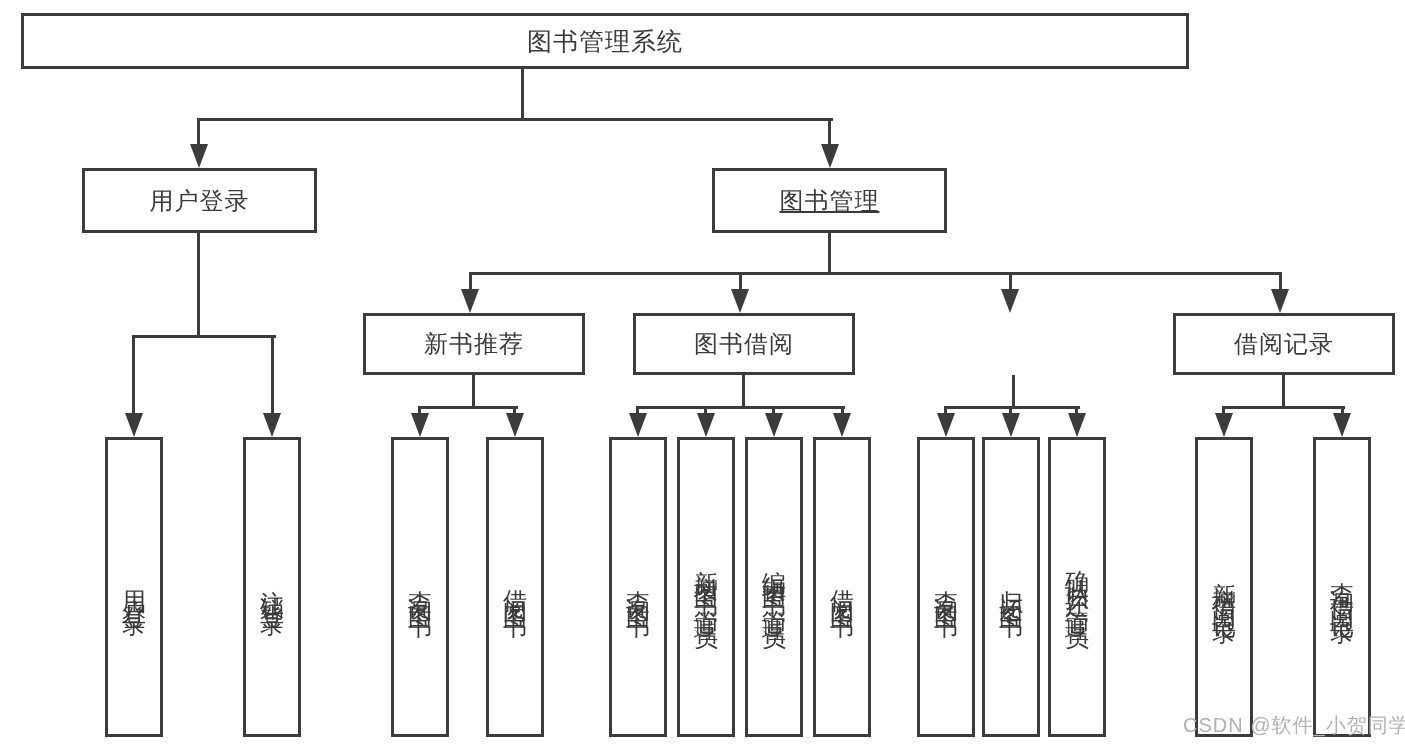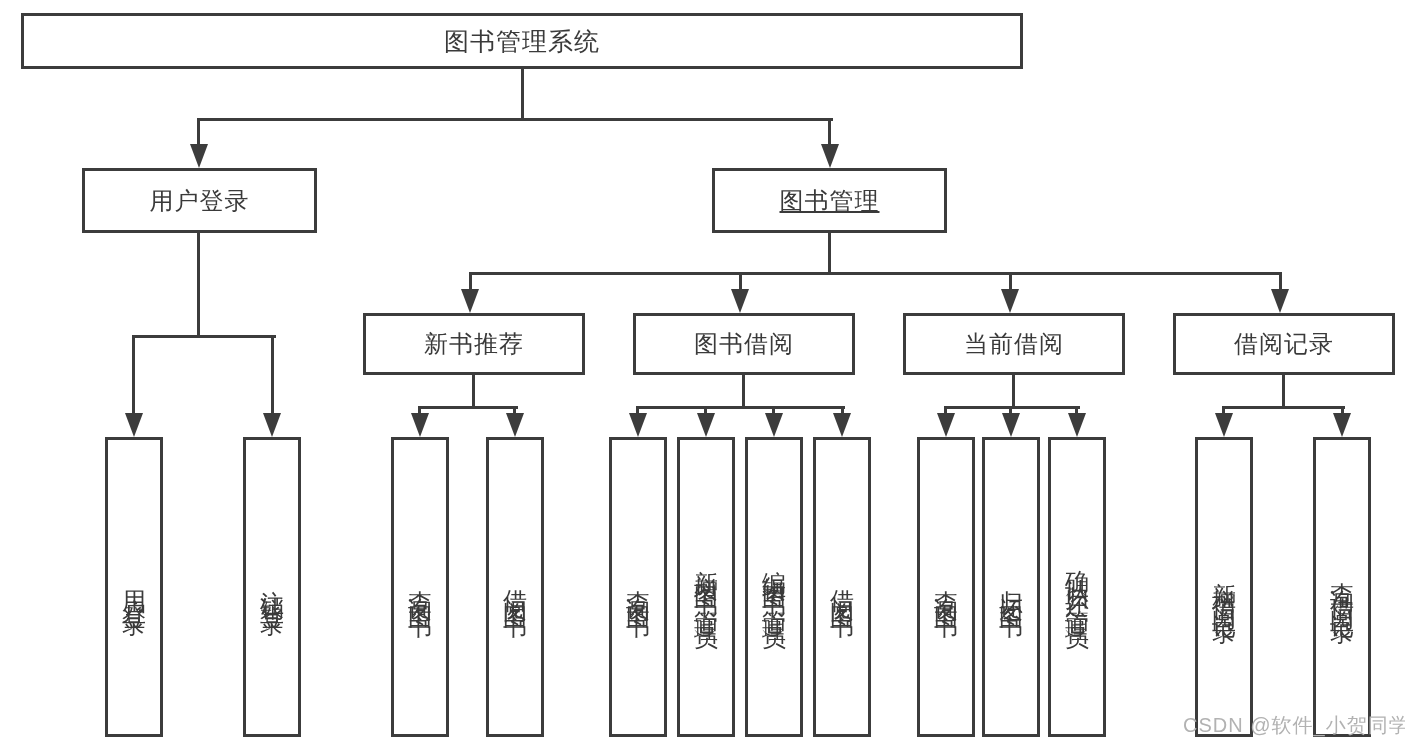--- a/index.html
+++ b/index.html
@@ -65,39 +65,36 @@
     color: #b2b2b2;
     z-index: 5;
     white-space: nowrap;
   }
 </style>
 </head>
 <body>
 
 <div class="stage">
 
-  <div class="box" style="left:21px; top:13px; width:1002px; height:56px;">
+  <div class="box" style="left:21px; top:13px; width:1168px; height:56px;">
     <span class="hlabel root-label">图书管理系统</span>
   </div>
 
   <div class="box l2" style="left:82px;">
     <span class="hlabel">用户登录</span>
   </div>
   <div class="box l2" style="left:712px;text-decoration:underline;">
     <span class="hlabel">图书管理</span>
   </div>
 
   <div class="box l3" style="left:363px;">
     <span class="hlabel">新书推荐</span>
   </div>
   <div class="box l3" style="left:633px;">
     <span class="hlabel">图书借阅</span>
-  </div>
-  <div class="box l3" style="left:903px;">
-    <span class="hlabel">当前借阅</span>
   </div>
   <div class="box l3" style="left:1173px;">
     <span class="hlabel">借阅记录</span>
   </div>
 
   <div class="box leaf" style="left:105px;">
     <span class="vtext">用户登录</span>
   </div>
   <div class="box leaf" style="left:243px;">
     <span class="vtext">注销登录</span>

